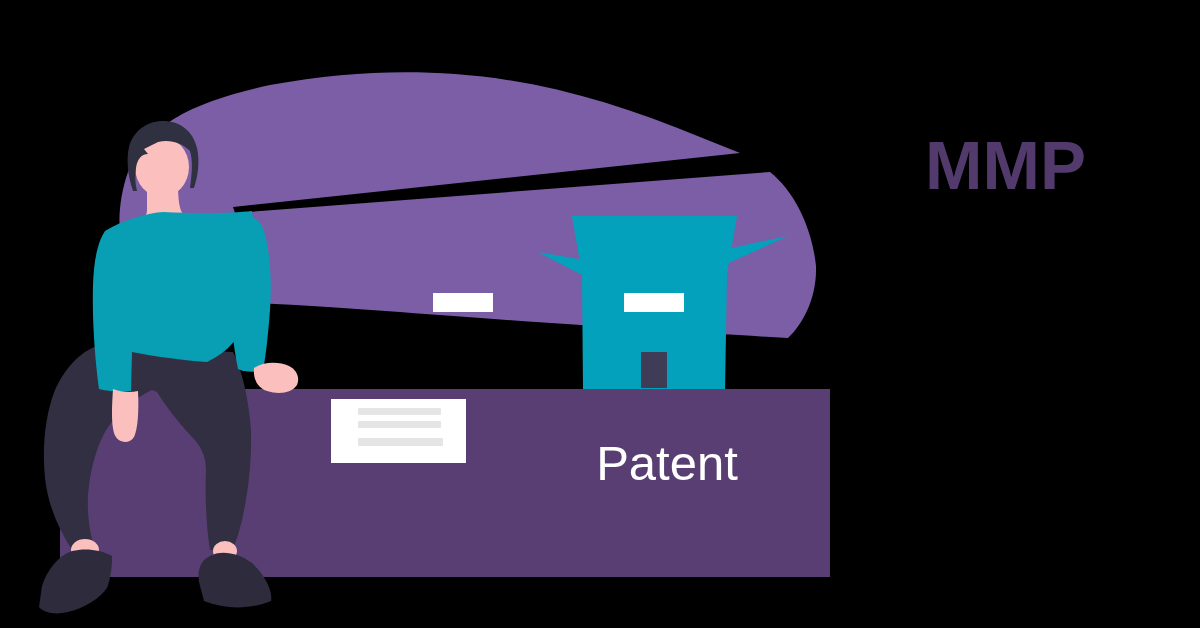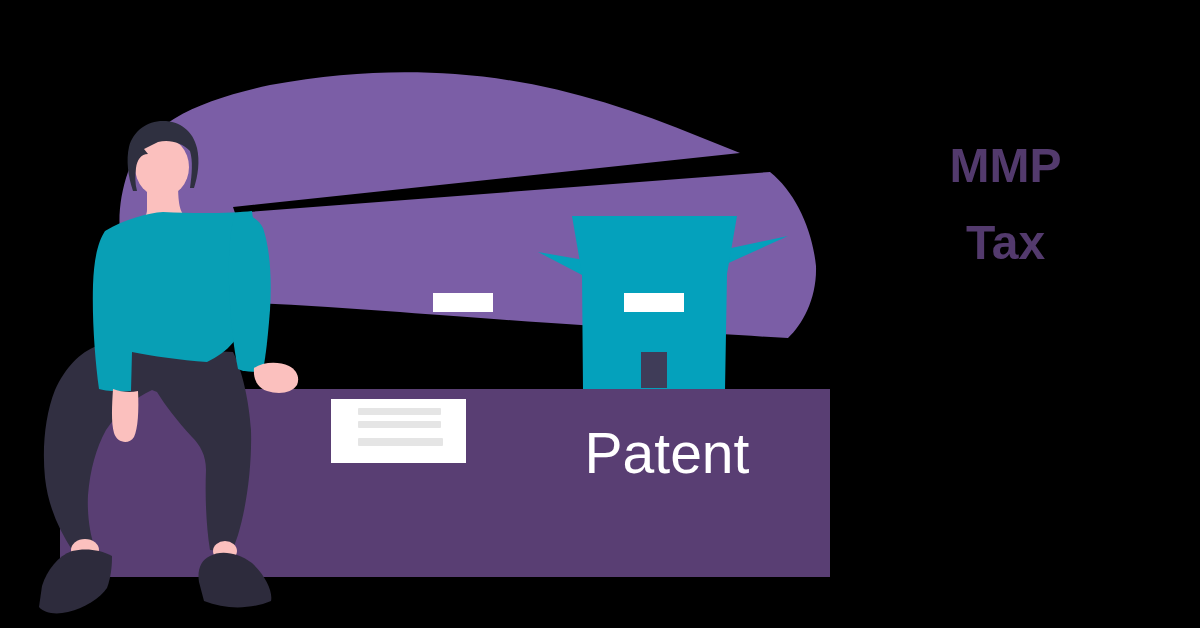--- a/index.html
+++ b/index.html
@@ -10,28 +10,28 @@
   #canvas {
     position: relative; width: 1200px; height: 628px;
     background: #000000;
   }
   #illustration { position: absolute; left: 0; top: 0; }
   .overlay-text {
     position: absolute; text-align: center; user-select: none;
     font-family: "Liberation Sans", "DejaVu Sans", sans-serif;
   }
   #box-text {
-    left: 557px; top: 424px; width: 220px;
-    font-size: 57px; line-height: 59px; font-weight: 500;
+    left: 557px; top: 434px; width: 220px;
+    font-size: 49px; line-height: 59px; font-weight: 500;
     color: #FFFFFF;
     text-align: center;
   }
   #brand-text {
     left: 898px; top: 127px; width: 215px;
-    font-size: 48px; line-height: 77px; font-weight: 600;
+    font-size: 69px; line-height: 77px; font-weight: 600;
     color: #533A6D;
   }
   .line { display: block; }
 </style>
 </head>
 <body>
 
 <div id="canvas" style="background-color: rgb(0, 0, 0);">
 
   <svg id="illustration" width="1200" height="628" viewBox="0 0 1200 628" xmlns="http://www.w3.org/2000/svg">
@@ -150,16 +150,15 @@
                C 238 552, 220 550, 210 556 Z" fill="#2D2B3C"></path>
     </g>
   </svg>
 
   <div id="box-text" class="overlay-text" style="color: rgb(255, 255, 255);">
     <span class="line">Patent</span>
   </div>
 
   <div id="brand-text" class="overlay-text" style="color: rgb(83, 58, 109);">
     <span class="line">MMP</span>
-    <span class="line">Tax</span>
   </div>
 
 </div>
 
 </body></html>

